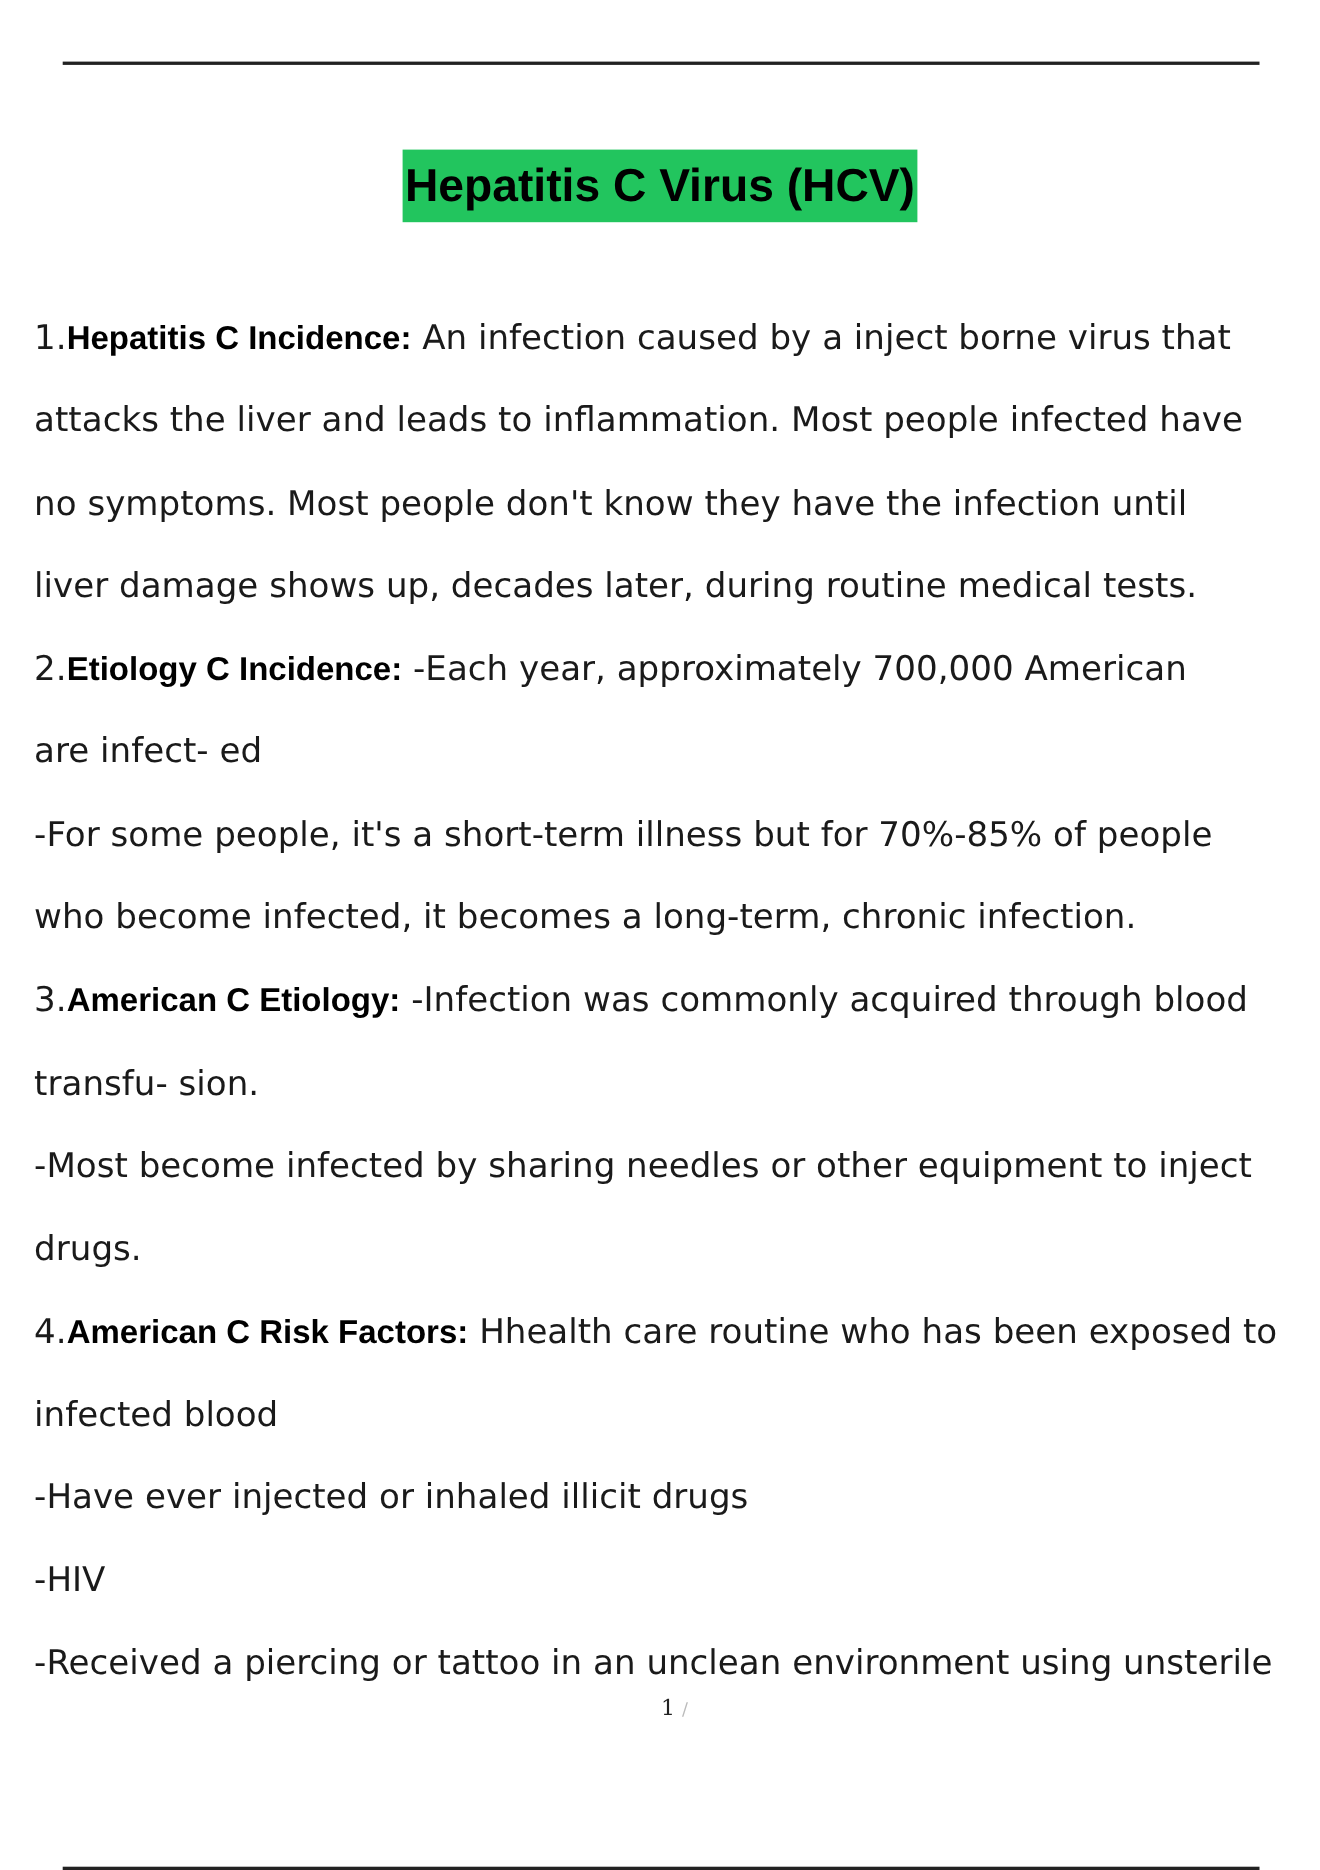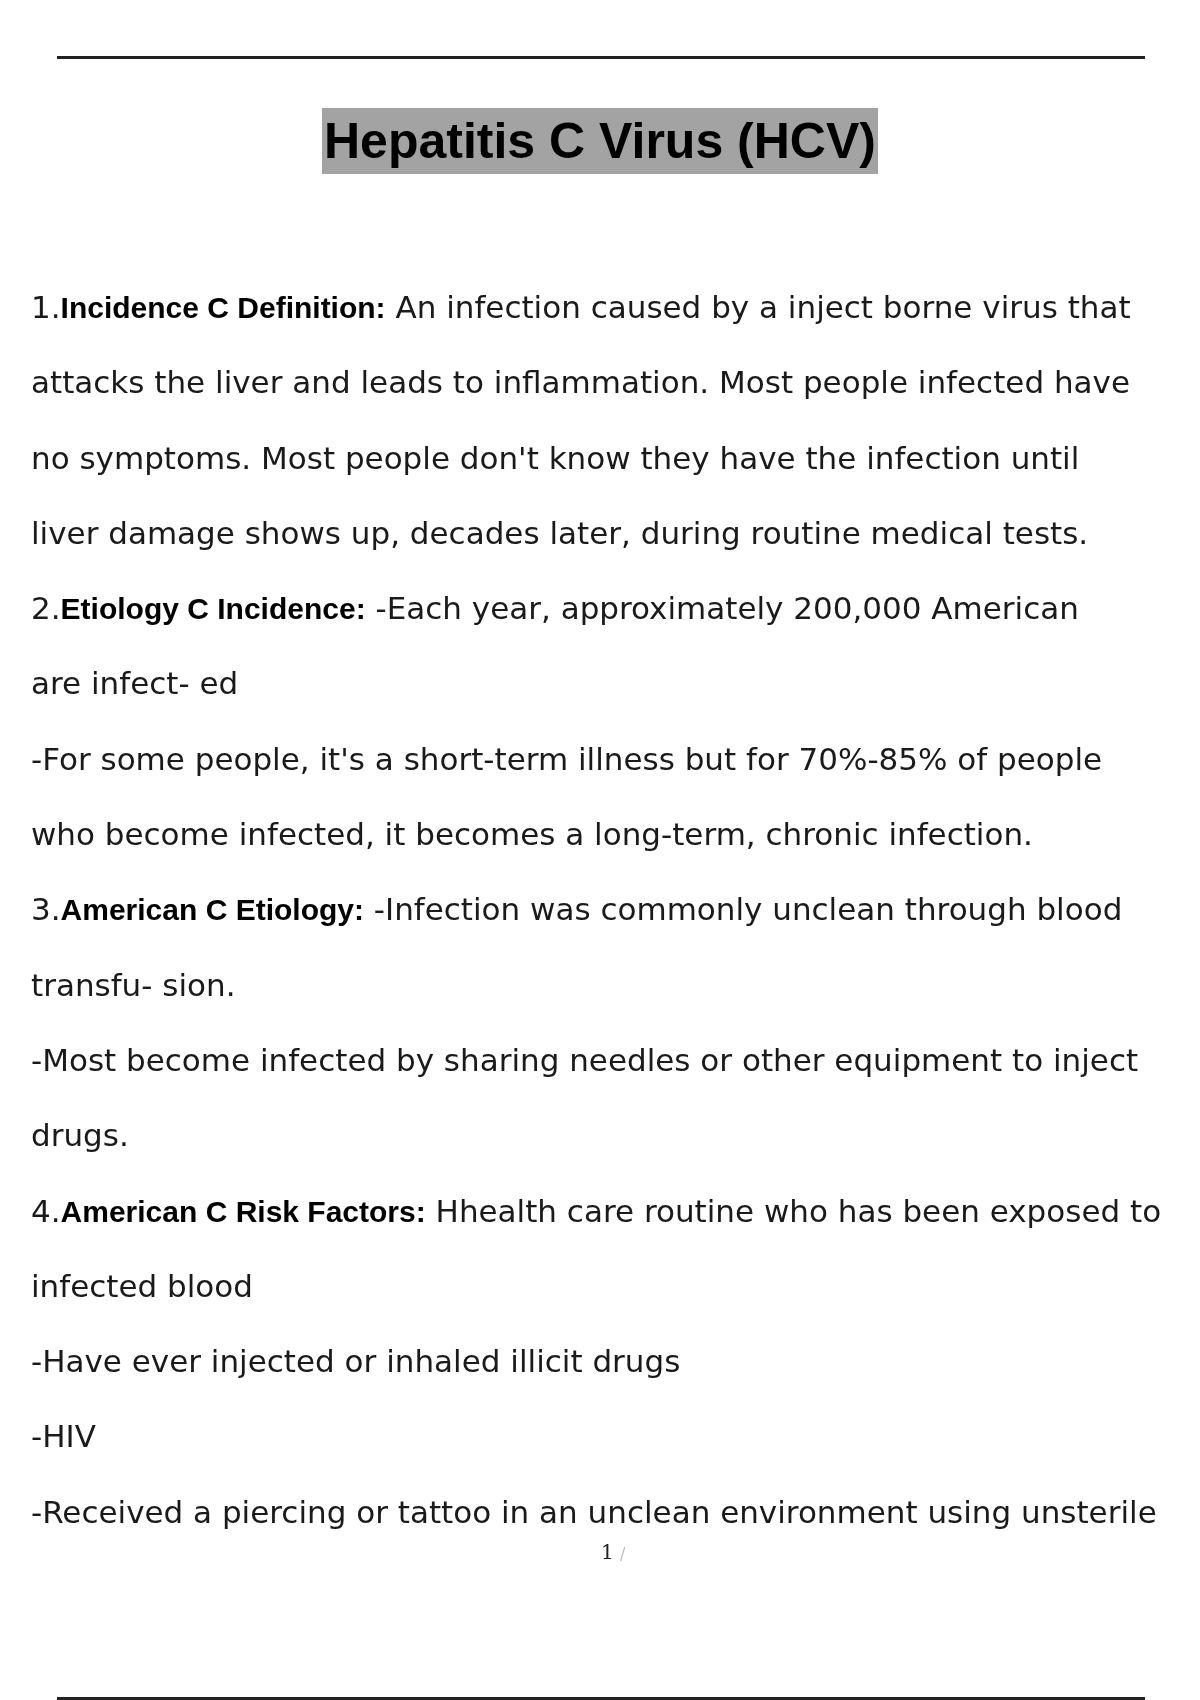--- a/index.html
+++ b/index.html
@@ -1,50 +1,50 @@
 <!DOCTYPE html>
 <html><head>
 <meta charset="utf-8">
 <style>
   html, body { margin: 0; padding: 0; background: #ffffff; }
   body { width: 1200px; height: 1700px; position: relative; overflow: hidden; color: #111; }
   .rule { position: absolute; left: 57px; width: 1088px; height: 3px; background: #222; }
   .rule.top { top: 56px; }
   .rule.bottom { top: 1697px; }
   .title-wrap { position: absolute; top: 108px; left: 0; width: 1200px; text-align: center; }
-  .title { display: inline-block; background: #a3a3a3; font-family: "Liberation Sans", sans-serif; font-weight: bold; font-size: 50px; line-height: 66px; padding: 0 2px; color: #000; }
+  .title { display: inline-block; background: #22c55e; font-family: "Liberation Sans", sans-serif; font-weight: bold; font-size: 42px; line-height: 66px; padding: 0 2px; color: #000; margin-top: 28px; }
   .content { position: absolute; left: 31px; top: 270px; width: 1180px; font-family: "DejaVu Sans", sans-serif; font-size: 31px; color: #1a1a1a; white-space: nowrap; }
   .line { height: 75.3px; line-height: 75.3px; }
   .num { font-family: "DejaVu Sans", sans-serif; }
   .term { font-family: "Liberation Sans", sans-serif; font-weight: bold; font-size: 30px; color: #000; }
   .page-num { position: absolute; top: 1540px; left: 601px; font-family: "DejaVu Serif", serif; font-size: 20px; color: #222; }
   .page-num .slash { color: #bbb; font-size: 16px; }
 </style>
 </head>
 <body>
 
 <div class="rule top"></div>
 
 <div class="title-wrap">
   <span class="title">Hepatitis C Virus (HCV)</span>
 </div>
 
 <div class="content">
 
-  <div class="line"><span class="num">1.</span><span class="term">Incidence C Definition:</span><span> An infection caused by a inject borne virus that</span></div>
+  <div class="line"><span class="num">1.</span><span class="term">Hepatitis C Incidence:</span><span> An infection caused by a inject borne virus that</span></div>
   <div class="line">attacks the liver and leads to inflammation. Most people infected have</div>
   <div class="line">no symptoms. Most people don't know they have the infection until</div>
   <div class="line">liver damage shows up, decades later, during routine medical tests.</div>
 
-  <div class="line"><span class="num">2.</span><span class="term">Etiology C Incidence:</span><span> -Each year, approximately 200,000 American</span></div>
+  <div class="line"><span class="num">2.</span><span class="term">Etiology C Incidence:</span><span> -Each year, approximately 700,000 American</span></div>
   <div class="line">are infect- ed</div>
   <div class="line">-For some people, it's a short-term illness but for 70%-85% of people</div>
   <div class="line">who become infected, it becomes a long-term, chronic infection.</div>
 
-  <div class="line"><span class="num">3.</span><span class="term">American C Etiology:</span><span> -Infection was commonly unclean through blood</span></div>
+  <div class="line"><span class="num">3.</span><span class="term">American C Etiology:</span><span> -Infection was commonly acquired through blood</span></div>
   <div class="line">transfu- sion.</div>
   <div class="line">-Most become infected by sharing needles or other equipment to inject</div>
   <div class="line">drugs.</div>
 
   <div class="line"><span class="num">4.</span><span class="term">American C Risk Factors:</span><span> Hhealth care routine who has been exposed to</span></div>
   <div class="line">infected blood</div>
   <div class="line">-Have ever injected or inhaled illicit drugs</div>
   <div class="line">-HIV</div>
   <div class="line">-Received a piercing or tattoo in an unclean environment using unsterile</div>
 </div>

